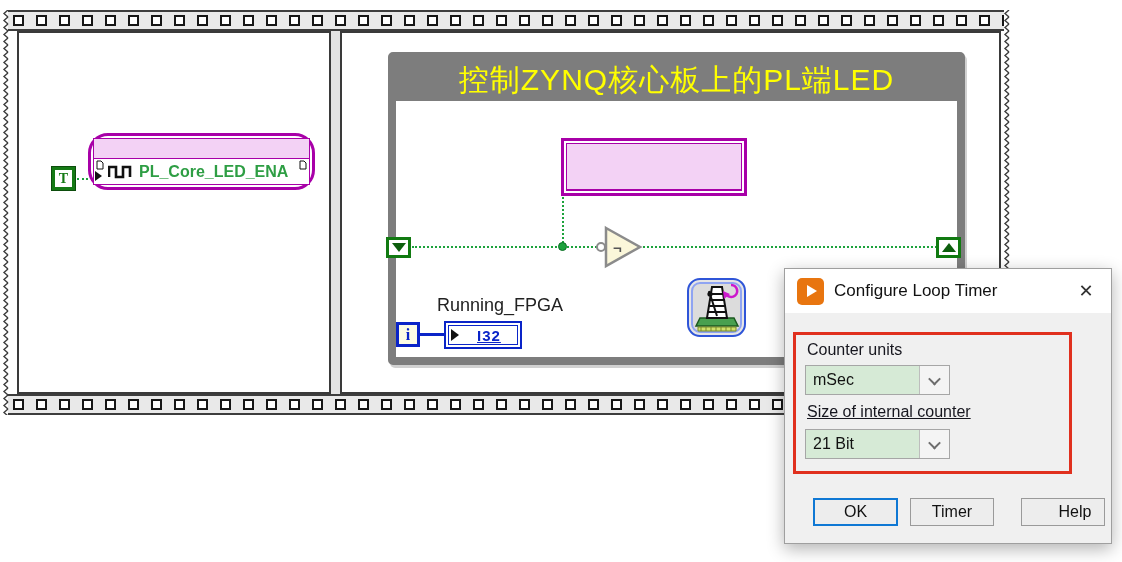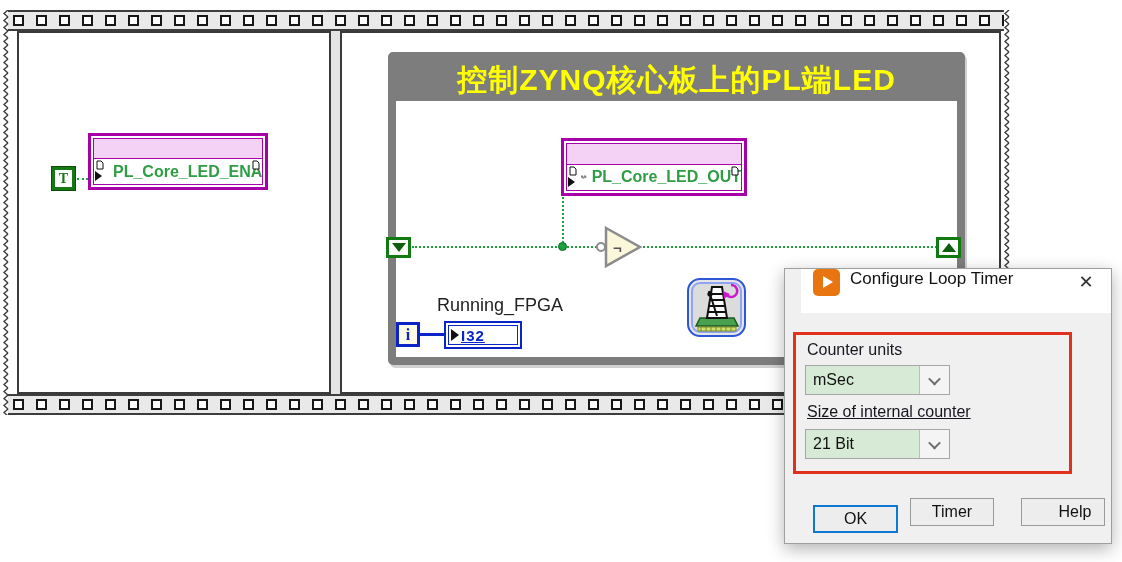--- a/index.html
+++ b/index.html
@@ -40,59 +40,59 @@
   .in-arrow { position:absolute; left:1px; bottom:3px; width:0; height:0;
     border-left:7px solid #111; border-top:5px solid transparent; border-bottom:5px solid transparent; }
   .page-ic { position:absolute; top:1px; width:8px; height:10px; }
   .page-ic.tl { left:2px; } .page-ic.tr { right:2px; }
 
   
   .while-loop { position:absolute; left:388px; top:52px; width:577px; height:313px;
     border:8px solid #7d7d7d; border-radius:5px; background:#fff;
     box-shadow:2px 3px 0 rgba(0,0,0,0.18); }
   .loop-title { height:42px; background:#7d7d7d; margin:-1px; display:flex; align-items:center; justify-content:center; }
-  .loop-title span { color:#ffff00; font-size:30px; font-weight:bold; letter-spacing:1px; }
+  .loop-title span { color:#ffff00; font-size:30px; font-weight:normal; letter-spacing:1px; }
   .sr-term { position:absolute; width:25px; height:21px; background:#fff; border:3px solid #117a11;
     display:flex; align-items:center; justify-content:center; }
   .tri-down { width:0; height:0; border-top:9px solid #0d5e0d; border-left:7px solid transparent; border-right:7px solid transparent; }
   .tri-up { width:0; height:0; border-bottom:9px solid #0d5e0d; border-left:7px solid transparent; border-right:7px solid transparent; }
 
   
   .iter-term { position:absolute; width:24px; height:25px; background:#fcfce6; border:3px solid #0a24c8;
     display:flex; align-items:center; justify-content:center;
     color:#0a24c8; font-weight:bold; font-size:16px; font-family:"Liberation Serif",serif; }
   .i32-box { position:absolute; width:78px; height:28px; border:2px solid #0a24c8; background:#fff; padding:2px; }
-  .i32-inner { border:1px solid #0a24c8; height:100%; display:flex; align-items:center; padding-left:2px; gap:2px; background:#fff; }
+  .i32-inner { border:1px solid #0a24c8; height:100%; display:flex; align-items:center; padding-left:2px; gap:18px; background:#fff; }
   .i32-arrow { width:0; height:0; border-left:8px solid #111; border-top:6px solid transparent; border-bottom:6px solid transparent; }
   .i32-text { color:#0a24c8; font-weight:bold; font-size:15px; text-decoration:underline; letter-spacing:1px; }
   .flt-label { position:absolute; font-size:18px; color:#222; }
 
   
   .dialog { position:absolute; left:784px; top:268px; width:328px; height:276px;
     background:#f0f0f0; border:1px solid #9f9f9f; box-shadow:0 5px 16px rgba(0,0,0,0.3); z-index:20; }
-  .dlg-title { height:44px; background:#fff; display:flex; align-items:flex-start; padding:0 12px; gap:10px;margin-left:16px; }
+  .dlg-title { height:44px; background:#fff; display:flex; align-items:center; padding:0 12px; gap:10px; }
   .dlg-title-text { flex:1; font-size:17px; color:#111; }
   .lv-icon { width:27px; height:27px; background:#e8750f; border-radius:5px; position:relative; }
   .lv-icon::after { content:""; position:absolute; left:10px; top:7px; width:0; height:0;
     border-left:10px solid #fff; border-top:6px solid transparent; border-bottom:6px solid transparent; }
   .dlg-close { width:26px; height:26px; display:flex; align-items:center; justify-content:center;
     font-size:18px; color:#333; cursor:default; }
   .red-rect { position:absolute; left:8px; top:63px; width:279px; height:142px;
     border:3px solid #e0301e; background:transparent; }
   .dlg-label { position:absolute; font-size:16px; color:#16161e; }
   .combo { position:absolute; width:145px; height:30px; border:1px solid #a6a6a6; background:#fff;
     display:flex; align-items:stretch; }
   .combo-val { flex:1; background:#d6ead6; display:flex; align-items:center; padding-left:7px;
     font-size:16px; color:#111; border-right:1px solid #bdbdbd;text-align:right; }
   .combo-btn { width:29px; background:#f4f4f4; display:flex; align-items:center; justify-content:center; }
   .chev { width:9px; height:9px; border-right:2px solid #6d6d6d; border-bottom:2px solid #6d6d6d;
     transform:rotate(45deg) translate(-1px,-1px); }
   .dlg-btn { position:absolute; height:28px; background:#ededed; border:1px solid #9a9a9a;
     display:flex; align-items:center; justify-content:center; font-size:16px; color:#111; }
-  .dlg-btn.primary { border:2px solid #0f78d4;margin-top:7px; }
+  .dlg-btn.primary { border:2px solid #0f78d4; }
 
   
   .not-gate { position:absolute; }
 </style>
 </head>
 <body>
 
 <div id="stage">
 
   <svg width="0" height="0" style="position:absolute">
@@ -203,21 +203,21 @@
     </svg>
   <div class="frame-gap"></div>
 
   <div class="seq-frame" style="left:17px; width:314px;"></div>
 
   <div class="bool-const" style="left:52px; top:167px;">
     <span>T</span>
   </div>
   <div class="wire-h" style="left:77px; top:178px; width:11px;"></div>
 
-  <div class="io-node" style="left:88px; top:133px; width:180px; height:57px;">
+  <div class="io-node" style="left:88px; top:133px; width:227px; height:57px;border-radius:20px;">
     <div class="io-inner">
       <div class="io-top"></div>
       <div class="io-bottom">
         <svg class="page-ic tl" viewBox="0 0 8 10">
             <path d="M1,1 H5 L7,3 V9 H1 Z" fill="#fff" stroke="#111"></path>
           </svg>
         <svg class="page-ic tr" viewBox="0 0 8 10">
             <path d="M1,1 H5 L7,3 V9 H1 Z" fill="#fff" stroke="#111"></path>
           </svg>
         <span class="in-arrow"></span>
@@ -250,33 +250,20 @@
 
   <svg class="not-gate" style="left:594px; top:225px;" width="54" height="44">
     <polygon points="12,3 46,22 12,41" fill="#fbf7da" stroke="#8b8b8b" stroke-width="2.5"></polygon>
     <circle cx="7" cy="22" r="4" fill="#fff" stroke="#8b8b8b" stroke-width="2"></circle>
     <text x="19" y="28" font-size="15" font-weight="bold" fill="#555">¬</text>
   </svg>
 
   <div class="io-node" style="left:561px; top:138px; width:186px; height:58px;">
     <div class="io-inner">
       <div class="io-top"></div>
-      <div class="io-bottom">
-        <svg class="page-ic tl" viewBox="0 0 8 10">
-            <path d="M1,1 H5 L7,3 V9 H1 Z" fill="#fff" stroke="#111"></path>
-          </svg>
-        <svg class="page-ic tr" viewBox="0 0 8 10">
-            <path d="M1,1 H5 L7,3 V9 H1 Z" fill="#fff" stroke="#111"></path>
-          </svg>
-        <span class="in-arrow"></span>
-        <svg width="24" height="14" viewBox="0 0 26 14">
-          <path d="M1,12 V2 H8 V12 H15 V2 H22 V12" stroke="#111" stroke-width="2.6" fill="none"></path>
-        </svg>
-        <span class="io-label">PL_Core_LED_OUT</span>
-      </div>
     </div>
   </div>
 
   <div class="flt-label" style="left:437px; top:295px;">Running_FPGA</div>
   <div class="iter-term" style="left:396px; top:322px;">
     <span>i</span>
   </div>
   <div class="wire-blue" style="left:420px; top:333px; width:24px;"></div>
   <div class="i32-box" style="left:444px; top:321px;">
     <div class="i32-inner">

